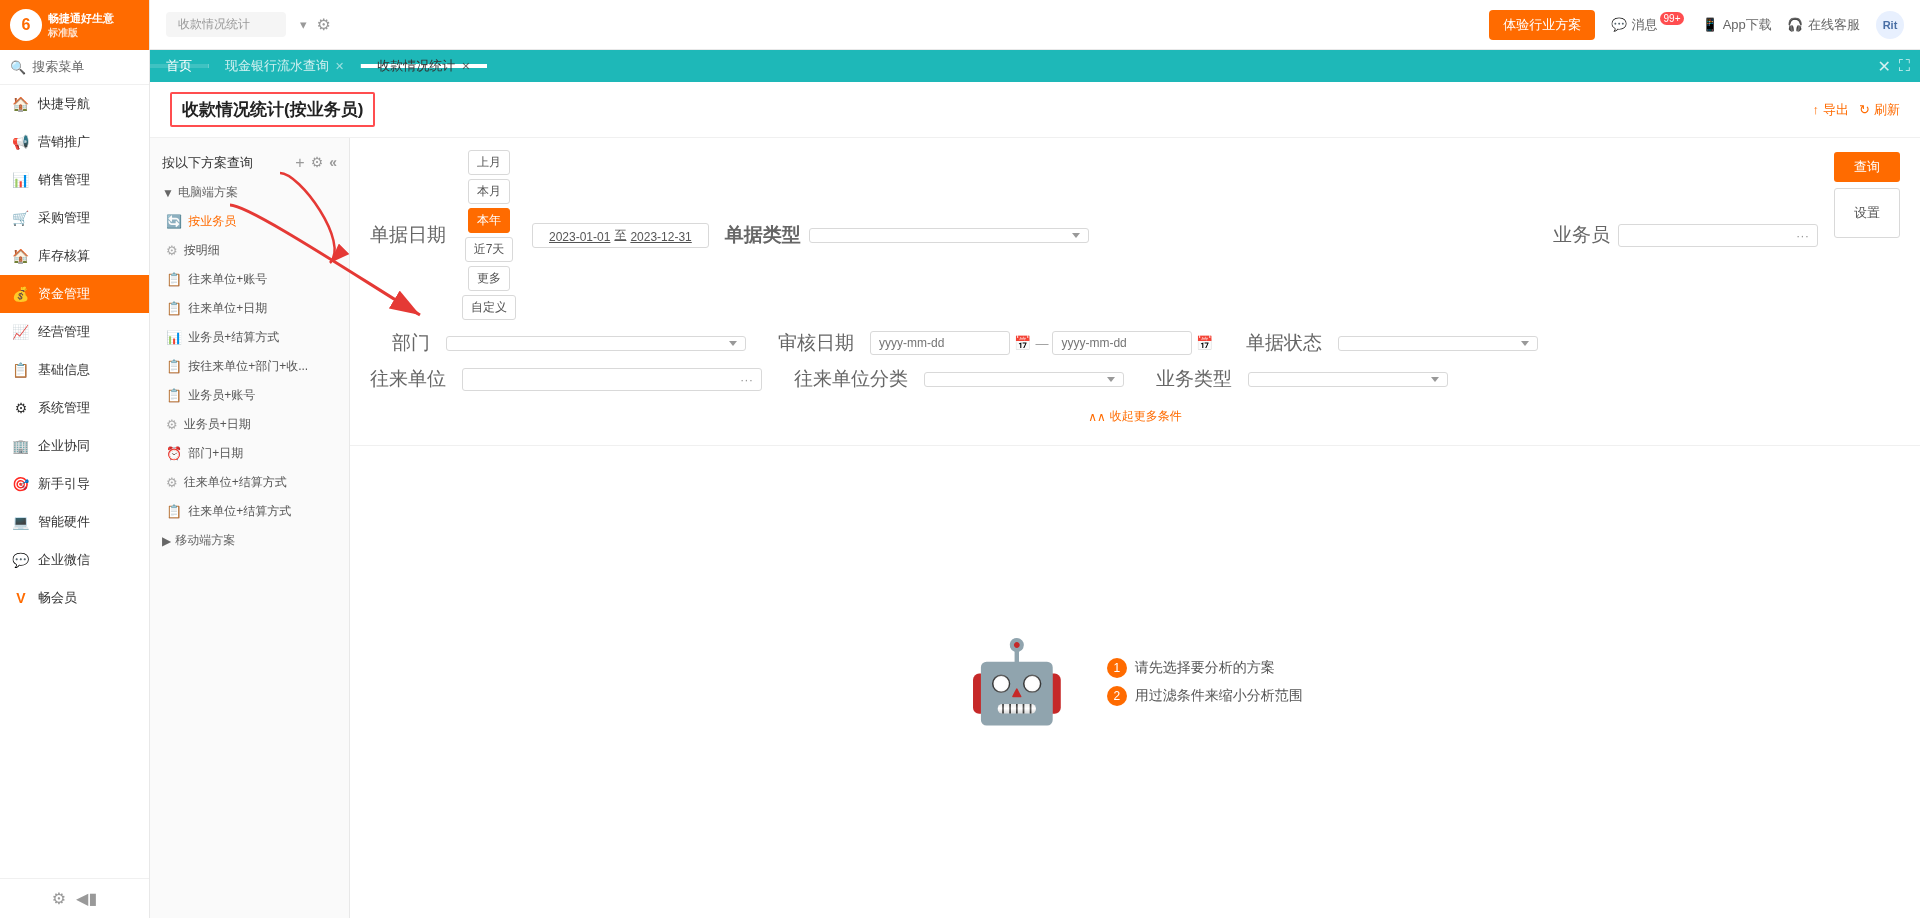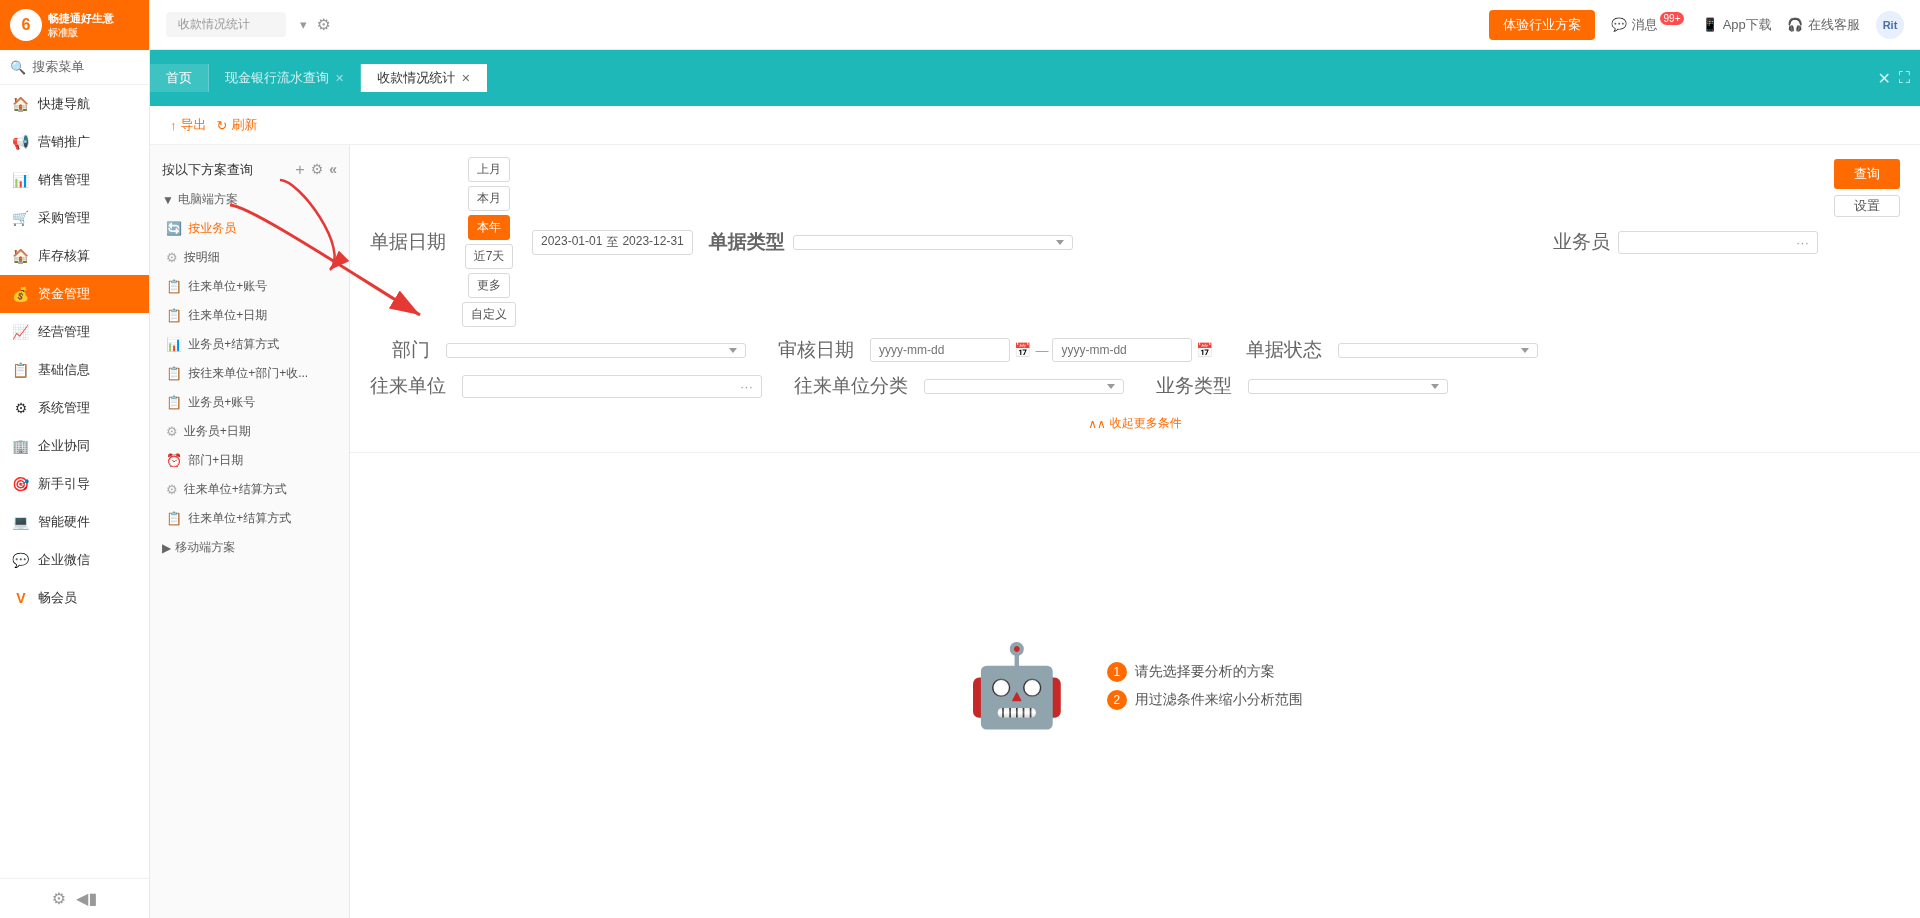--- a/index.html
+++ b/index.html
@@ -26,21 +26,21 @@
     .topbar-left { display: flex; align-items: center; gap: 10px; }
     .topbar-breadcrumb { color: #999; font-size: 12px; background: #f5f5f5; padding: 4px 12px; border-radius: 4px; min-width: 120px; }
     .topbar-dropdown { color: #999; cursor: pointer; margin-left: 4px; }
     .topbar-settings { color: #999; cursor: pointer; font-size: 16px; }
     .topbar-trial-btn { background: #ff6b00; color: white; padding: 6px 14px; border-radius: 4px; border: none; cursor: pointer; font-size: 13px; }
     .topbar-right { display: flex; align-items: center; gap: 16px; color: #666; font-size: 13px; }
     .topbar-right-item { display: flex; align-items: center; gap: 4px; cursor: pointer; }
     .badge { background: #ff4d4f; color: white; font-size: 10px; padding: 1px 4px; border-radius: 8px; position: relative; top: -6px; right: 2px; }
 
     
-    .tabbar { height: 56px; background: #1eb8b8; display: flex; align-items: center; padding: 14px 0; flex-shrink: 0; }
+    .tabbar { height: 32px; background: #1eb8b8; display: flex; align-items: center; padding: 14px 0; flex-shrink: 0; }
     .tab { display: flex; align-items: center; padding: 0 16px; height: 100%; color: rgba(255,255,255,0.8); cursor: pointer; font-size: 13px; gap: 6px; border-right: 1px solid rgba(255,255,255,0.2); }
     .tab.home { background: rgba(255,255,255,0.15); color: white; }
     .tab.active { background: white; color: #333; }
     .tab-close { font-size: 11px; cursor: pointer; color: inherit; opacity: 0.7; }
     .tabbar-actions { margin-left: auto; display: flex; align-items: center; gap: 8px; padding-right: 10px; }
     .tabbar-action-btn { color: rgba(255,255,255,0.8); cursor: pointer; font-size: 16px; }
 
     
     .content { flex: 1; overflow: hidden; display: flex; flex-direction: column; background: #fff; }
 
@@ -68,29 +68,29 @@
     .right-panel { flex: 1; display: flex; flex-direction: column; overflow: hidden; }
 
     
     .filter-area { padding: 12px 20px; border-bottom: 1px solid #f0f0f0; background: #fff; }
     .filter-row { display: flex; align-items: center; gap: 16px; margin-bottom: 10px; }
     .filter-row:last-child { margin-bottom: 0; }
     .filter-label { color: #666; font-size: 19px; min-width: 60px; text-align: right; }
     .filter-date-group { display: flex; align-items: center; gap: 4px; flex-direction: column; }
     .filter-date-btn { padding: 3px 8px; border: 1px solid #d9d9d9; border-radius: 3px; background: white; cursor: pointer; font-size: 12px; color: #555; }
     .filter-date-btn.active { background: #ff6b00; color: white; border-color: #ff6b00; }
-    .filter-date-range { display: flex; align-items: flex-start; gap: 4px; color: #555; font-size: 12px; border: 1px solid #d9d9d9; border-radius: 3px; padding: 3px 8px; background: white; }
+    .filter-date-range { display: flex; align-items: flex-end; gap: 4px; color: #555; font-size: 12px; border: 1px solid #d9d9d9; border-radius: 3px; padding: 3px 16px; background: white; text-decoration: underline; }
     .filter-select { border: 1px solid #d9d9d9; border-radius: 3px; padding: 4px 8px; display: flex; align-items: center; gap: 4px; background: white; cursor: pointer; min-width: 200px; justify-content: space-between; font-size: 12px; color: #555; }
     .filter-select-wide { min-width: 280px; }
     .filter-input { border: 1px solid #d9d9d9; border-radius: 3px; padding: 4px 8px; font-size: 12px; color: #555; min-width: 140px; outline: none; }
     .filter-calendar-btn { cursor: pointer; color: #999; font-size: 14px; }
     .collapse-btn { display: flex; align-items: center; justify-content: center; padding: 8px; color: #ff6b00; cursor: pointer; font-size: 12px; gap: 4px; }
     .action-buttons { display: flex; flex-direction: column; gap: 6px; }
     .btn-query { background: #ff6b00; color: white; padding: 6px 20px; border: none; border-radius: 3px; cursor: pointer; font-size: 13px; }
-    .btn-settings { background: white; color: #555; padding: 1px 16px; border: 1px solid #d9d9d9; border-radius: 3px; cursor: pointer; font-size: 13px; }
+    .btn-settings { background: white; color: #555; padding: 15px 16px; border: 1px solid #d9d9d9; border-radius: 3px; cursor: pointer; font-size: 13px; }
 
     
     .empty-state { flex: 1; display: flex; flex-direction: column; align-items: center; justify-content: center; gap: 16px; color: #999; }
     .empty-state-steps { display: flex; flex-direction: column; gap: 8px; }
     .empty-state-step { display: flex; align-items: center; gap: 8px; font-size: 14px; color: #555; }
     .step-number { width: 20px; height: 20px; border-radius: 50%; background: #ff6b00; color: white; display: flex; align-items: center; justify-content: center; font-size: 12px; flex-shrink: 0; }
 
     
     .red-box { border: 2px solid #ff4d4f !important; }
     .triangle-down { display: inline-block; width: 0; height: 0; border-left: 4px solid transparent; border-right: 4px solid transparent; border-top: 5px solid #999; }
@@ -223,20 +223,21 @@
     </div>
     <div class="tabbar-actions">
       <span class="tabbar-action-btn">✕</span>
       <span class="tabbar-action-btn">⛶</span>
     </div>
   </div>
 
   <div class="content">
 
     <div class="page-header">
+      <div class="page-title red-box" style="border:2px solid #ff4d4f;padding:4px 10px;font-size:17px;font-weight:bold;color:#222;display:inline-block;border-radius:2px;">收款情况统计(按业务员)</div>
       <div class="page-actions">
         <div class="page-action-btn">
           <span>↑</span>
           <span>导出</span>
         </div>
         <div class="page-action-btn">
           <span>↻</span>
           <span>刷新</span>
         </div>
       </div>

